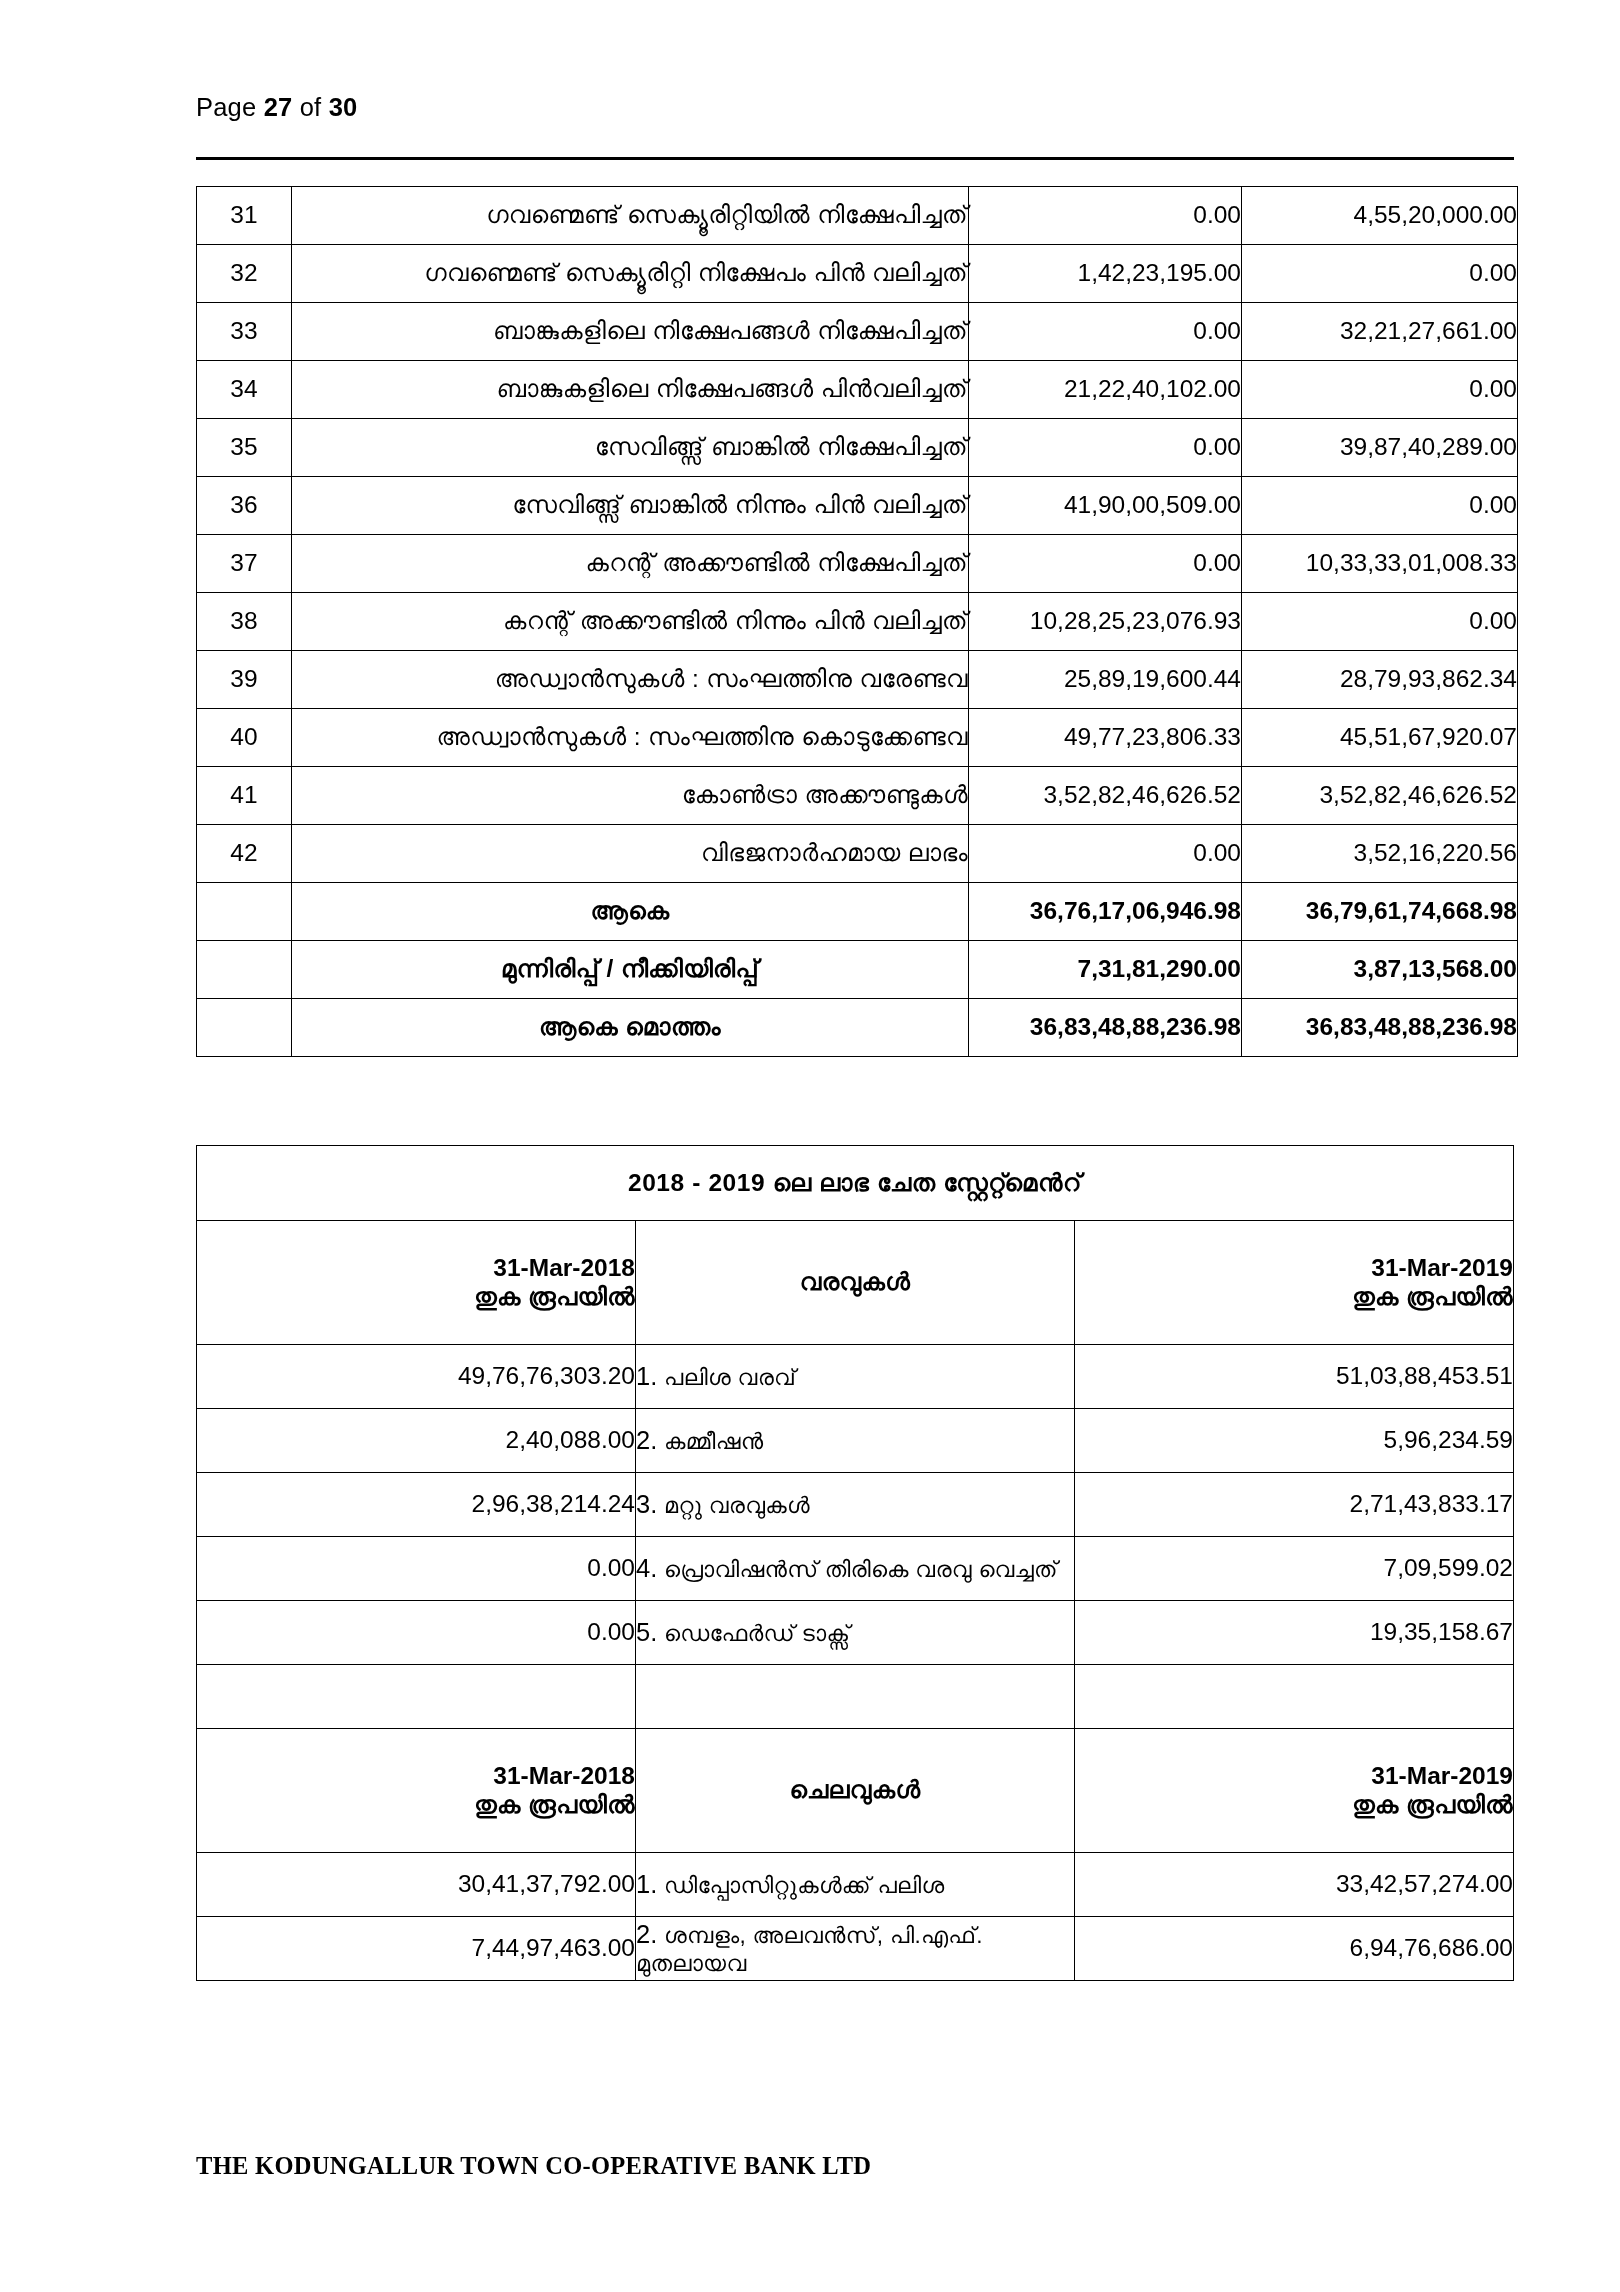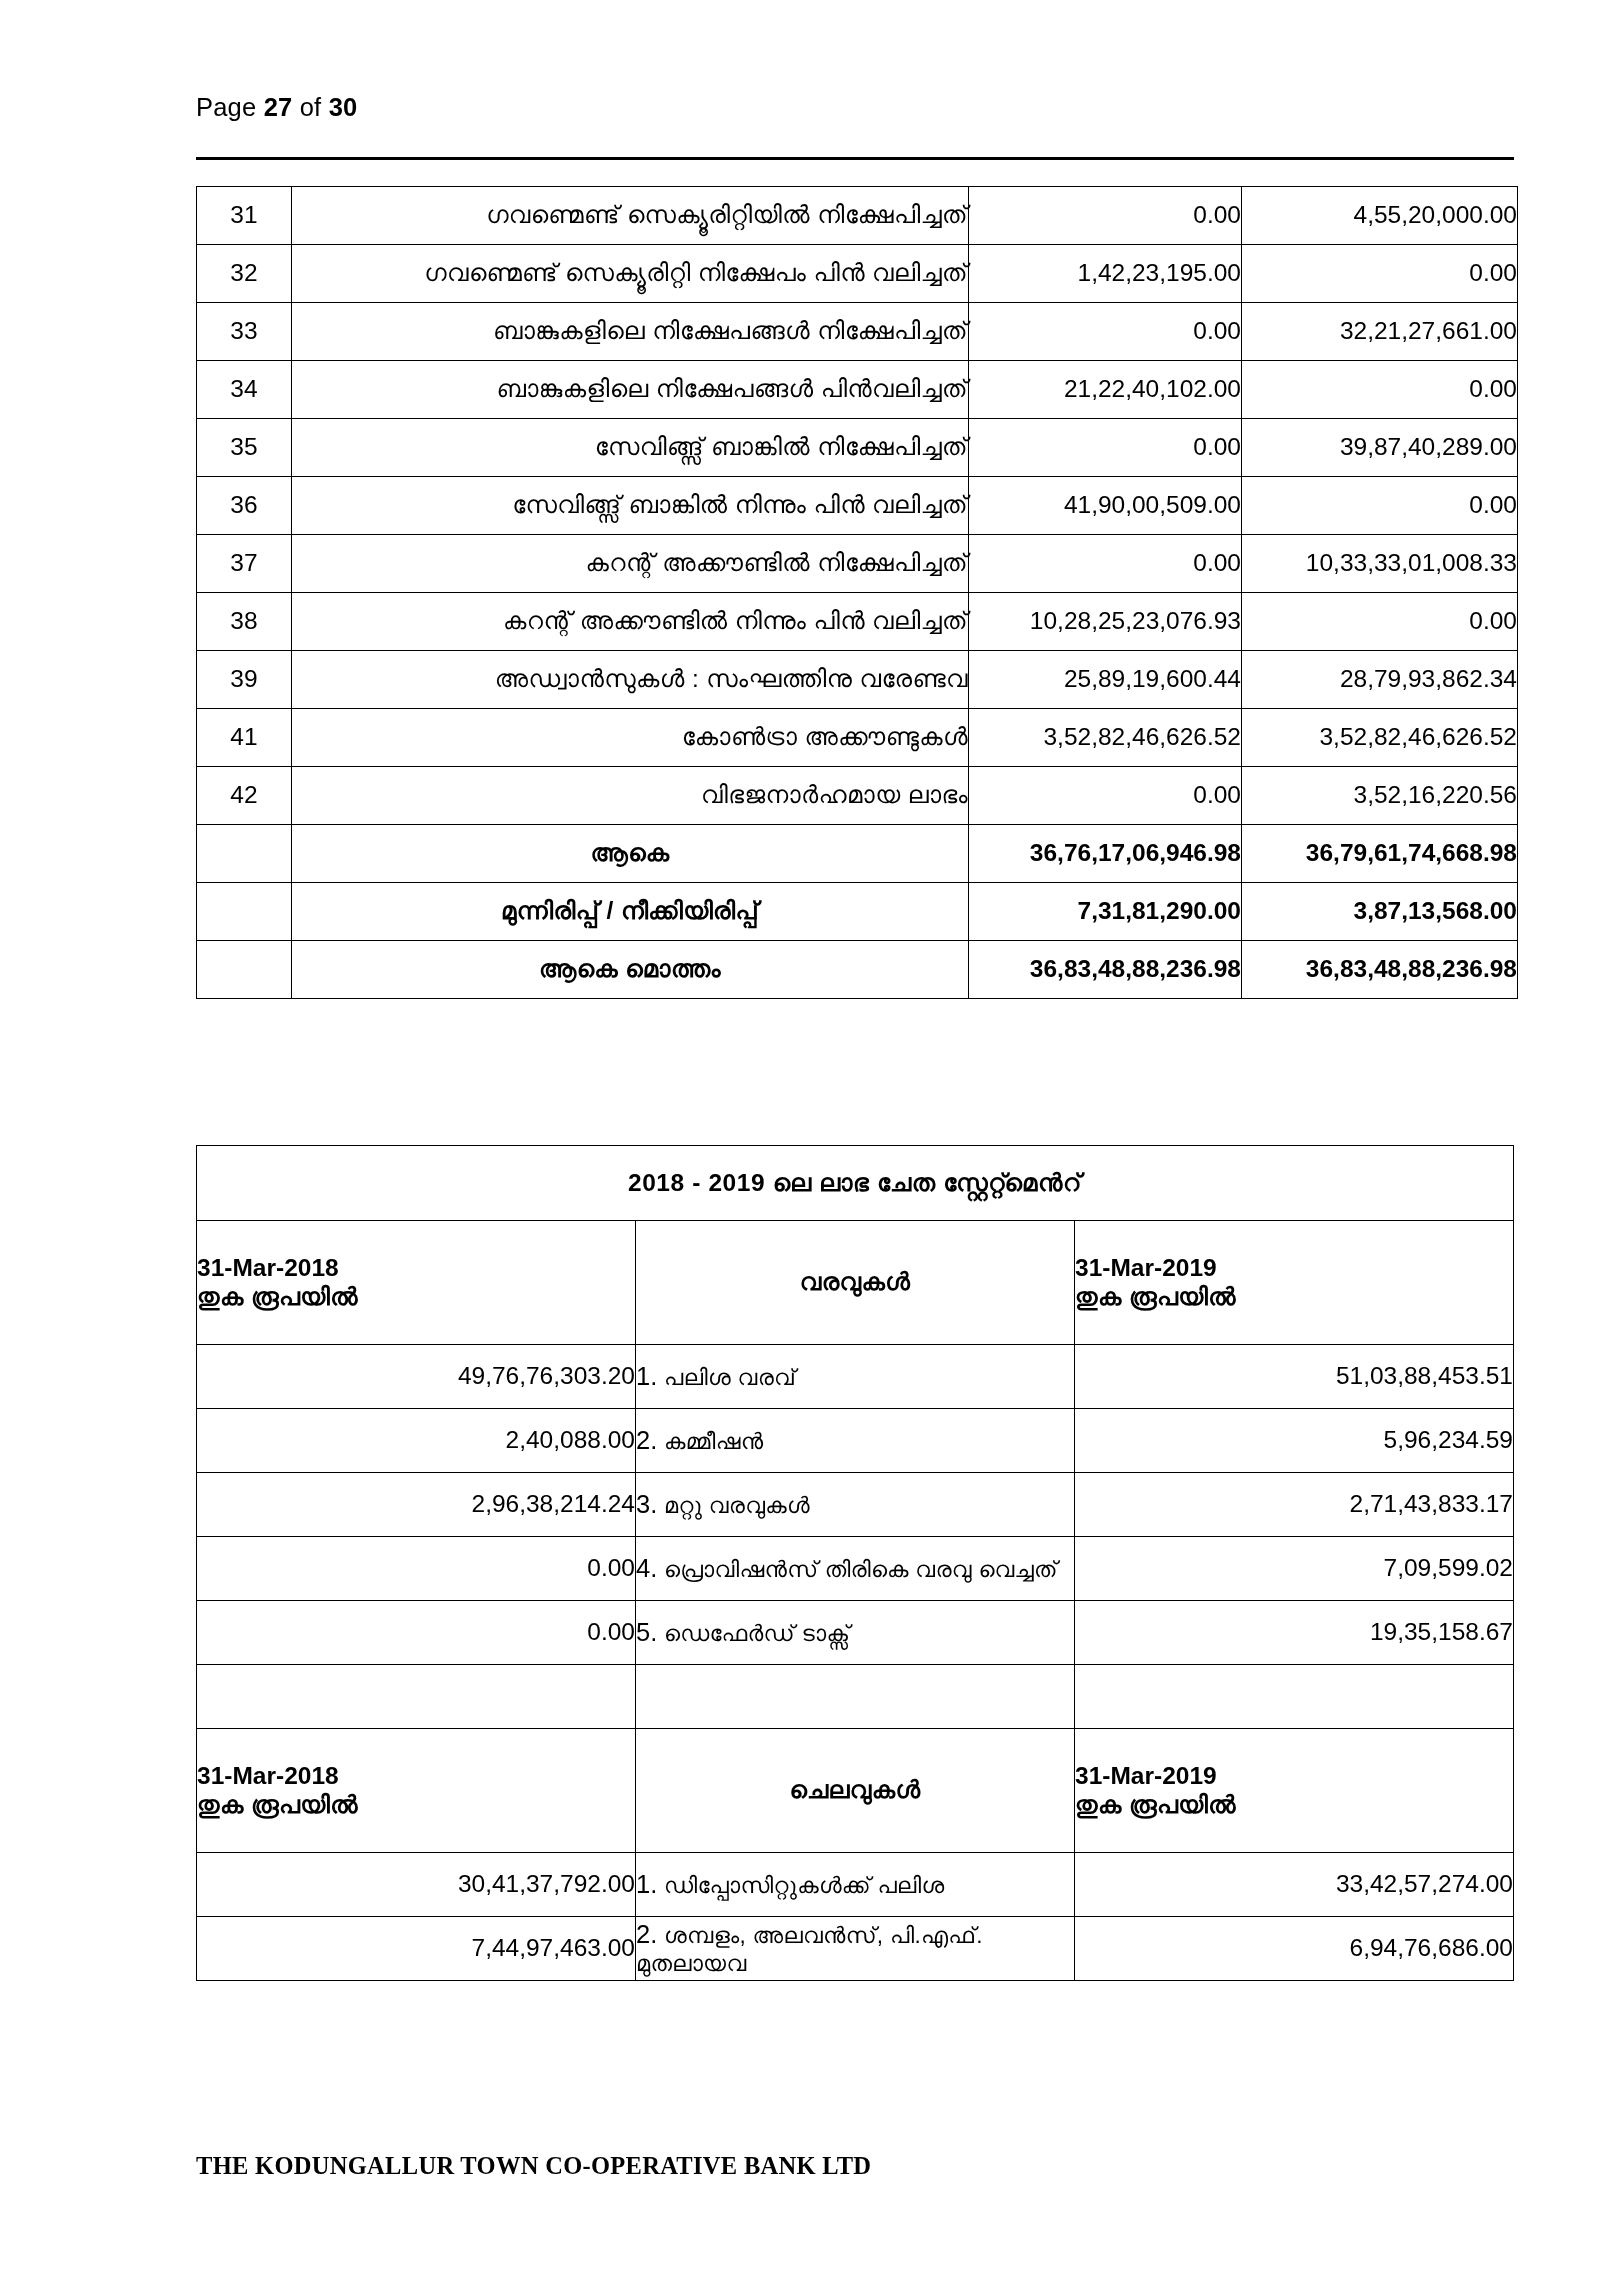--- a/index.html
+++ b/index.html
@@ -99,21 +99,21 @@
   .t2-right  { width: 289px; text-align: right;  padding-right: 17.6px; }
 
   .t2-title {
     text-align: center;
     font-weight: bold;
     font-size: 29px;
     height: 74px !important;
     letter-spacing: 0.6px;
   }
   .t2-head {
-    text-align: left;
+    text-align: right;
     font-weight: bold;
     font-size: 24.5px;
     height: 123px !important;
     line-height: 2.0;
   }
   .t2-head-mid {
     text-align: center;
     font-weight: bold;
     font-size: 27.4px;
     height: 123px !important;
@@ -203,20 +203,26 @@
           <td class="c-amt1 num-cell">10,28,25,23,076.93</td>
           <td class="c-amt2 num-cell">0.00</td>
         </tr>
         <tr>
           <td class="c-sl">39</td>
           <td class="c-desc mal">അഡ്വാൻസുകൾ  :  സംഘത്തിനു  വരേണ്ടവ</td>
           <td class="c-amt1 num-cell">25,89,19,600.44</td>
           <td class="c-amt2 num-cell">28,79,93,862.34</td>
         </tr>
         <tr>
+          <td class="c-sl">40</td>
+          <td class="c-desc mal">അഡ്വാൻസുകൾ  :  സംഘത്തിനു  കൊടുക്കേണ്ടവ</td>
+          <td class="c-amt1 num-cell">49,77,23,806.33</td>
+          <td class="c-amt2 num-cell">45,51,67,920.07</td>
+        </tr>
+        <tr>
           <td class="c-sl">41</td>
           <td class="c-desc mal">കോൺട്രാ  അക്കൗണ്ടുകൾ</td>
           <td class="c-amt1 num-cell">3,52,82,46,626.52</td>
           <td class="c-amt2 num-cell">3,52,82,46,626.52</td>
         </tr>
         <tr>
           <td class="c-sl">42</td>
           <td class="c-desc mal">വിഭജനാർഹമായ  ലാഭം</td>
           <td class="c-amt1 num-cell">0.00</td>
           <td class="c-amt2 num-cell">3,52,16,220.56</td>

